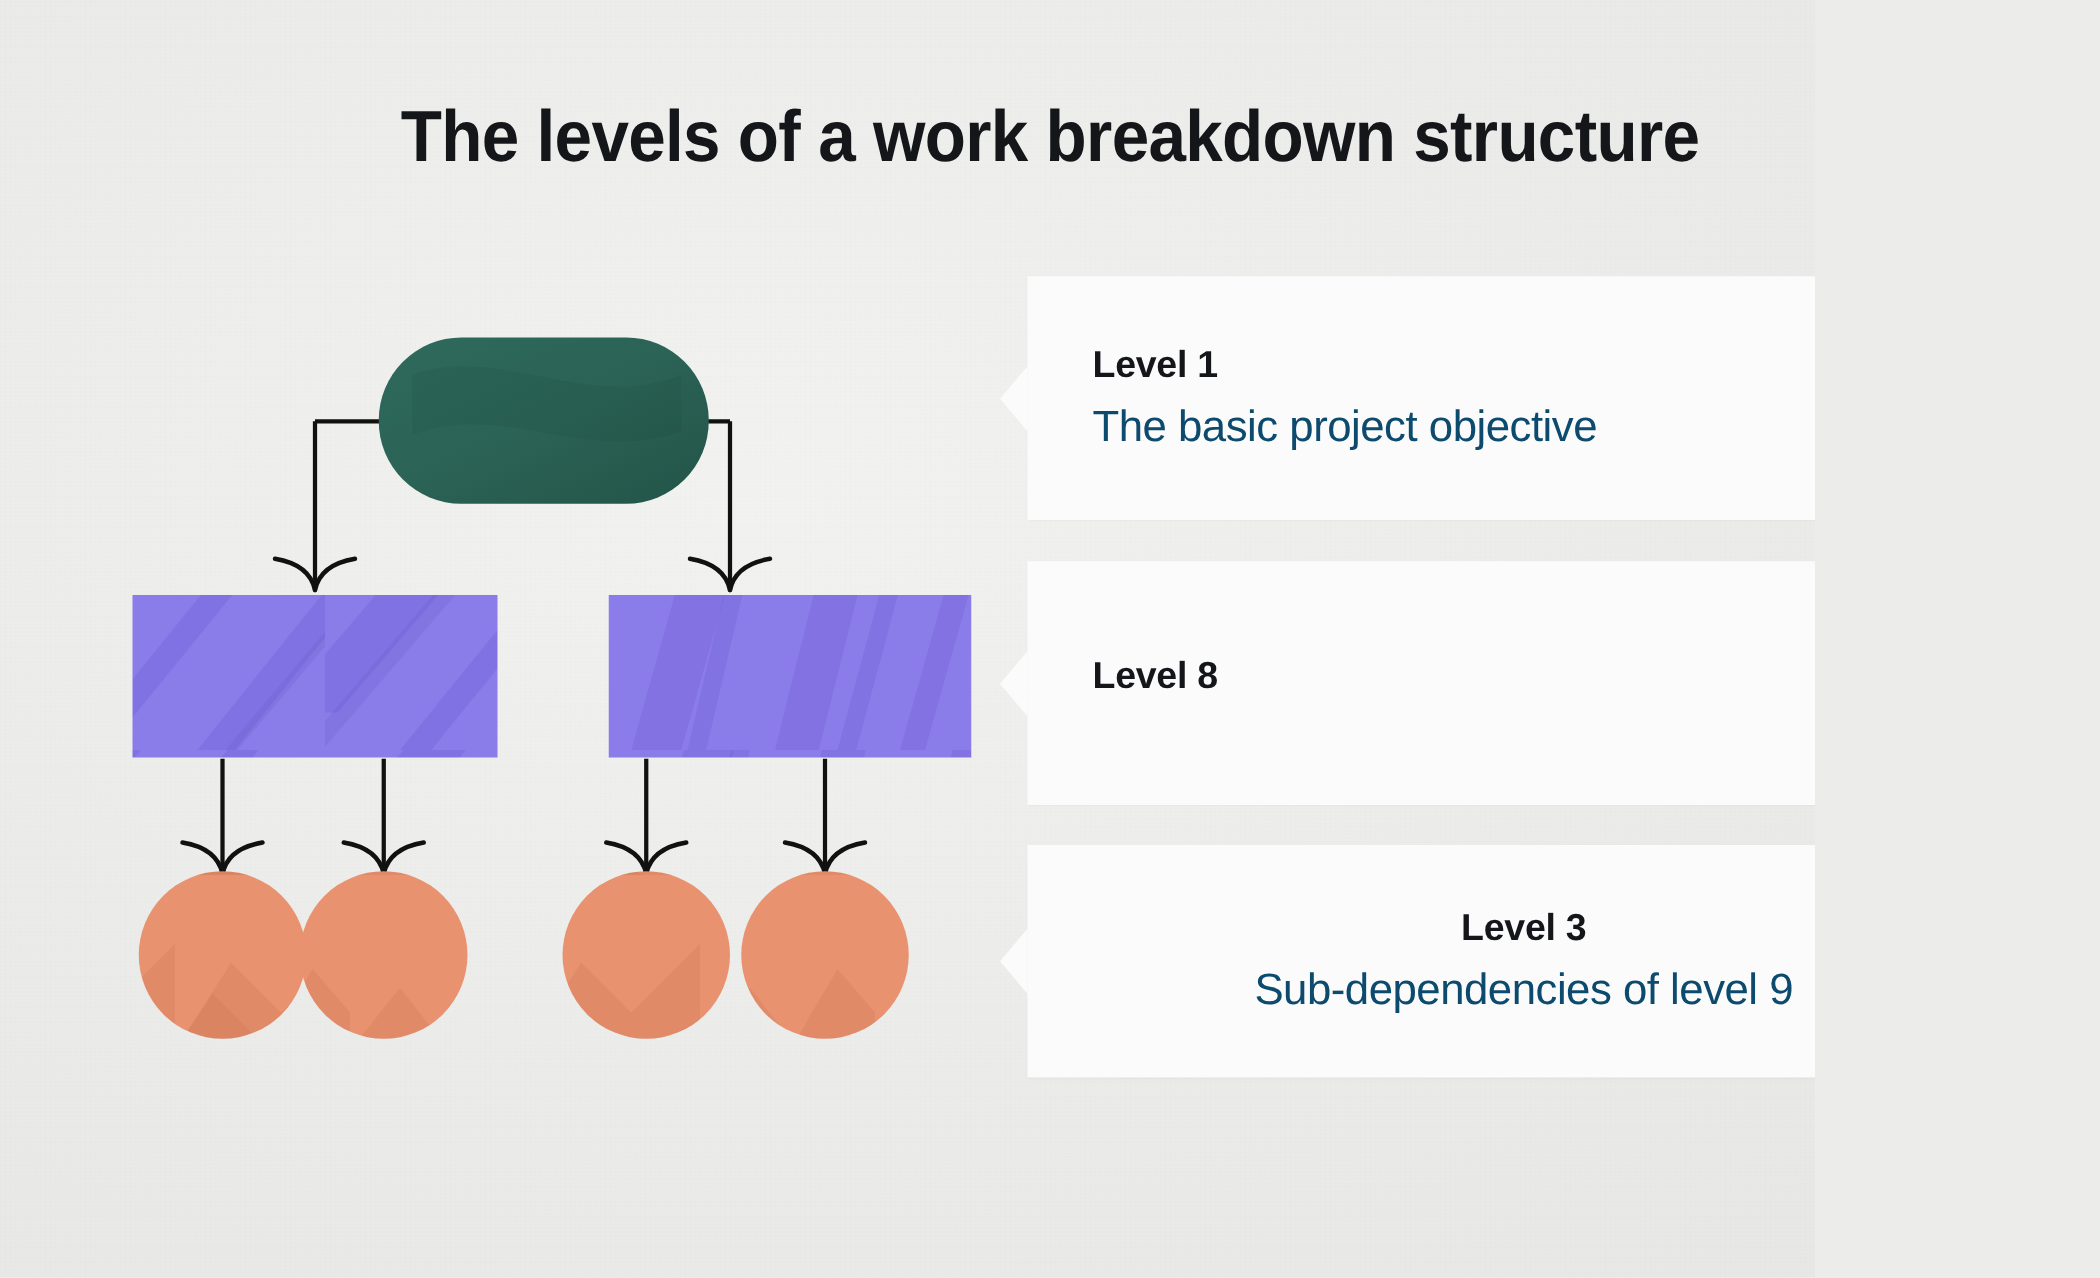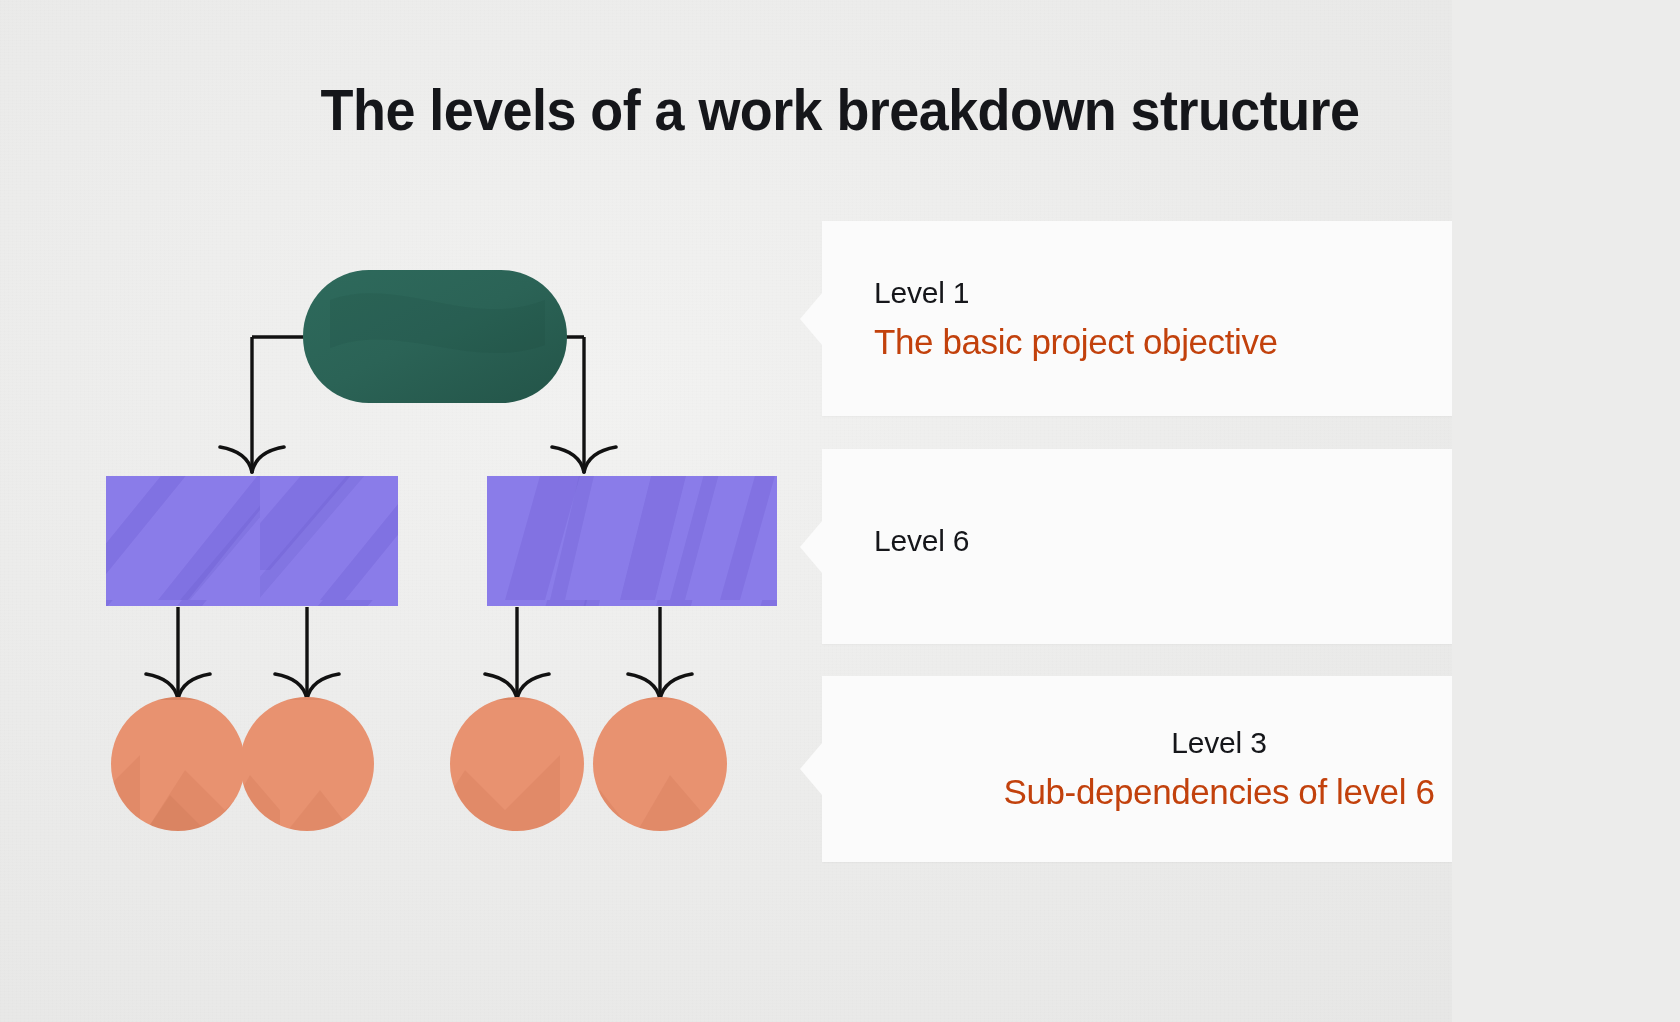--- a/index.html
+++ b/index.html
@@ -77,29 +77,29 @@
   }
   .card .body {
     position: absolute;
     left: 52px;
     top: 50%;
     transform: translateY(-50%);
     width: 690px;
   }
   .card .lvl {
     font-size: 30px;
-    font-weight: 400;
+    font-weight: 700;
     color: #15161a;
     letter-spacing: -0.2px;
     margin-bottom: 12px;
   }
   .card .desc {
     font-size: 35px;
     font-weight: 400;
-    color: #c2410c;
+    color: #0c4a6e;
     letter-spacing: -0.4px;
     line-height: 1.15;
   }
 
   #card1 { left: 822px; top: 221px; width: 762px; height: 195px; }
   #card2 { left: 822px; top: 449px; width: 762px; height: 195px; }
   #card3 { left: 822px; top: 676px; width: 762px; height: 186px; text-align: center; }
 </style>
 </head>
 <body>
@@ -218,25 +218,25 @@
     <div class="notch"></div>
     <div class="body">
       <div class="lvl">Level 1</div>
       <div class="desc">The basic project objective</div>
     </div>
   </div>
 
   <div class="card" id="card2">
     <div class="notch"></div>
     <div class="body">
-      <div class="lvl">Level 6</div>
+      <div class="lvl">Level 8</div>
     </div>
   </div>
 
   <div class="card" id="card3">
     <div class="notch"></div>
     <div class="body">
       <div class="lvl">Level 3</div>
-      <div class="desc">Sub-dependencies of level 6</div>
+      <div class="desc">Sub-dependencies of level 9</div>
     </div>
   </div>
 
 </div>
 
 </body></html>

